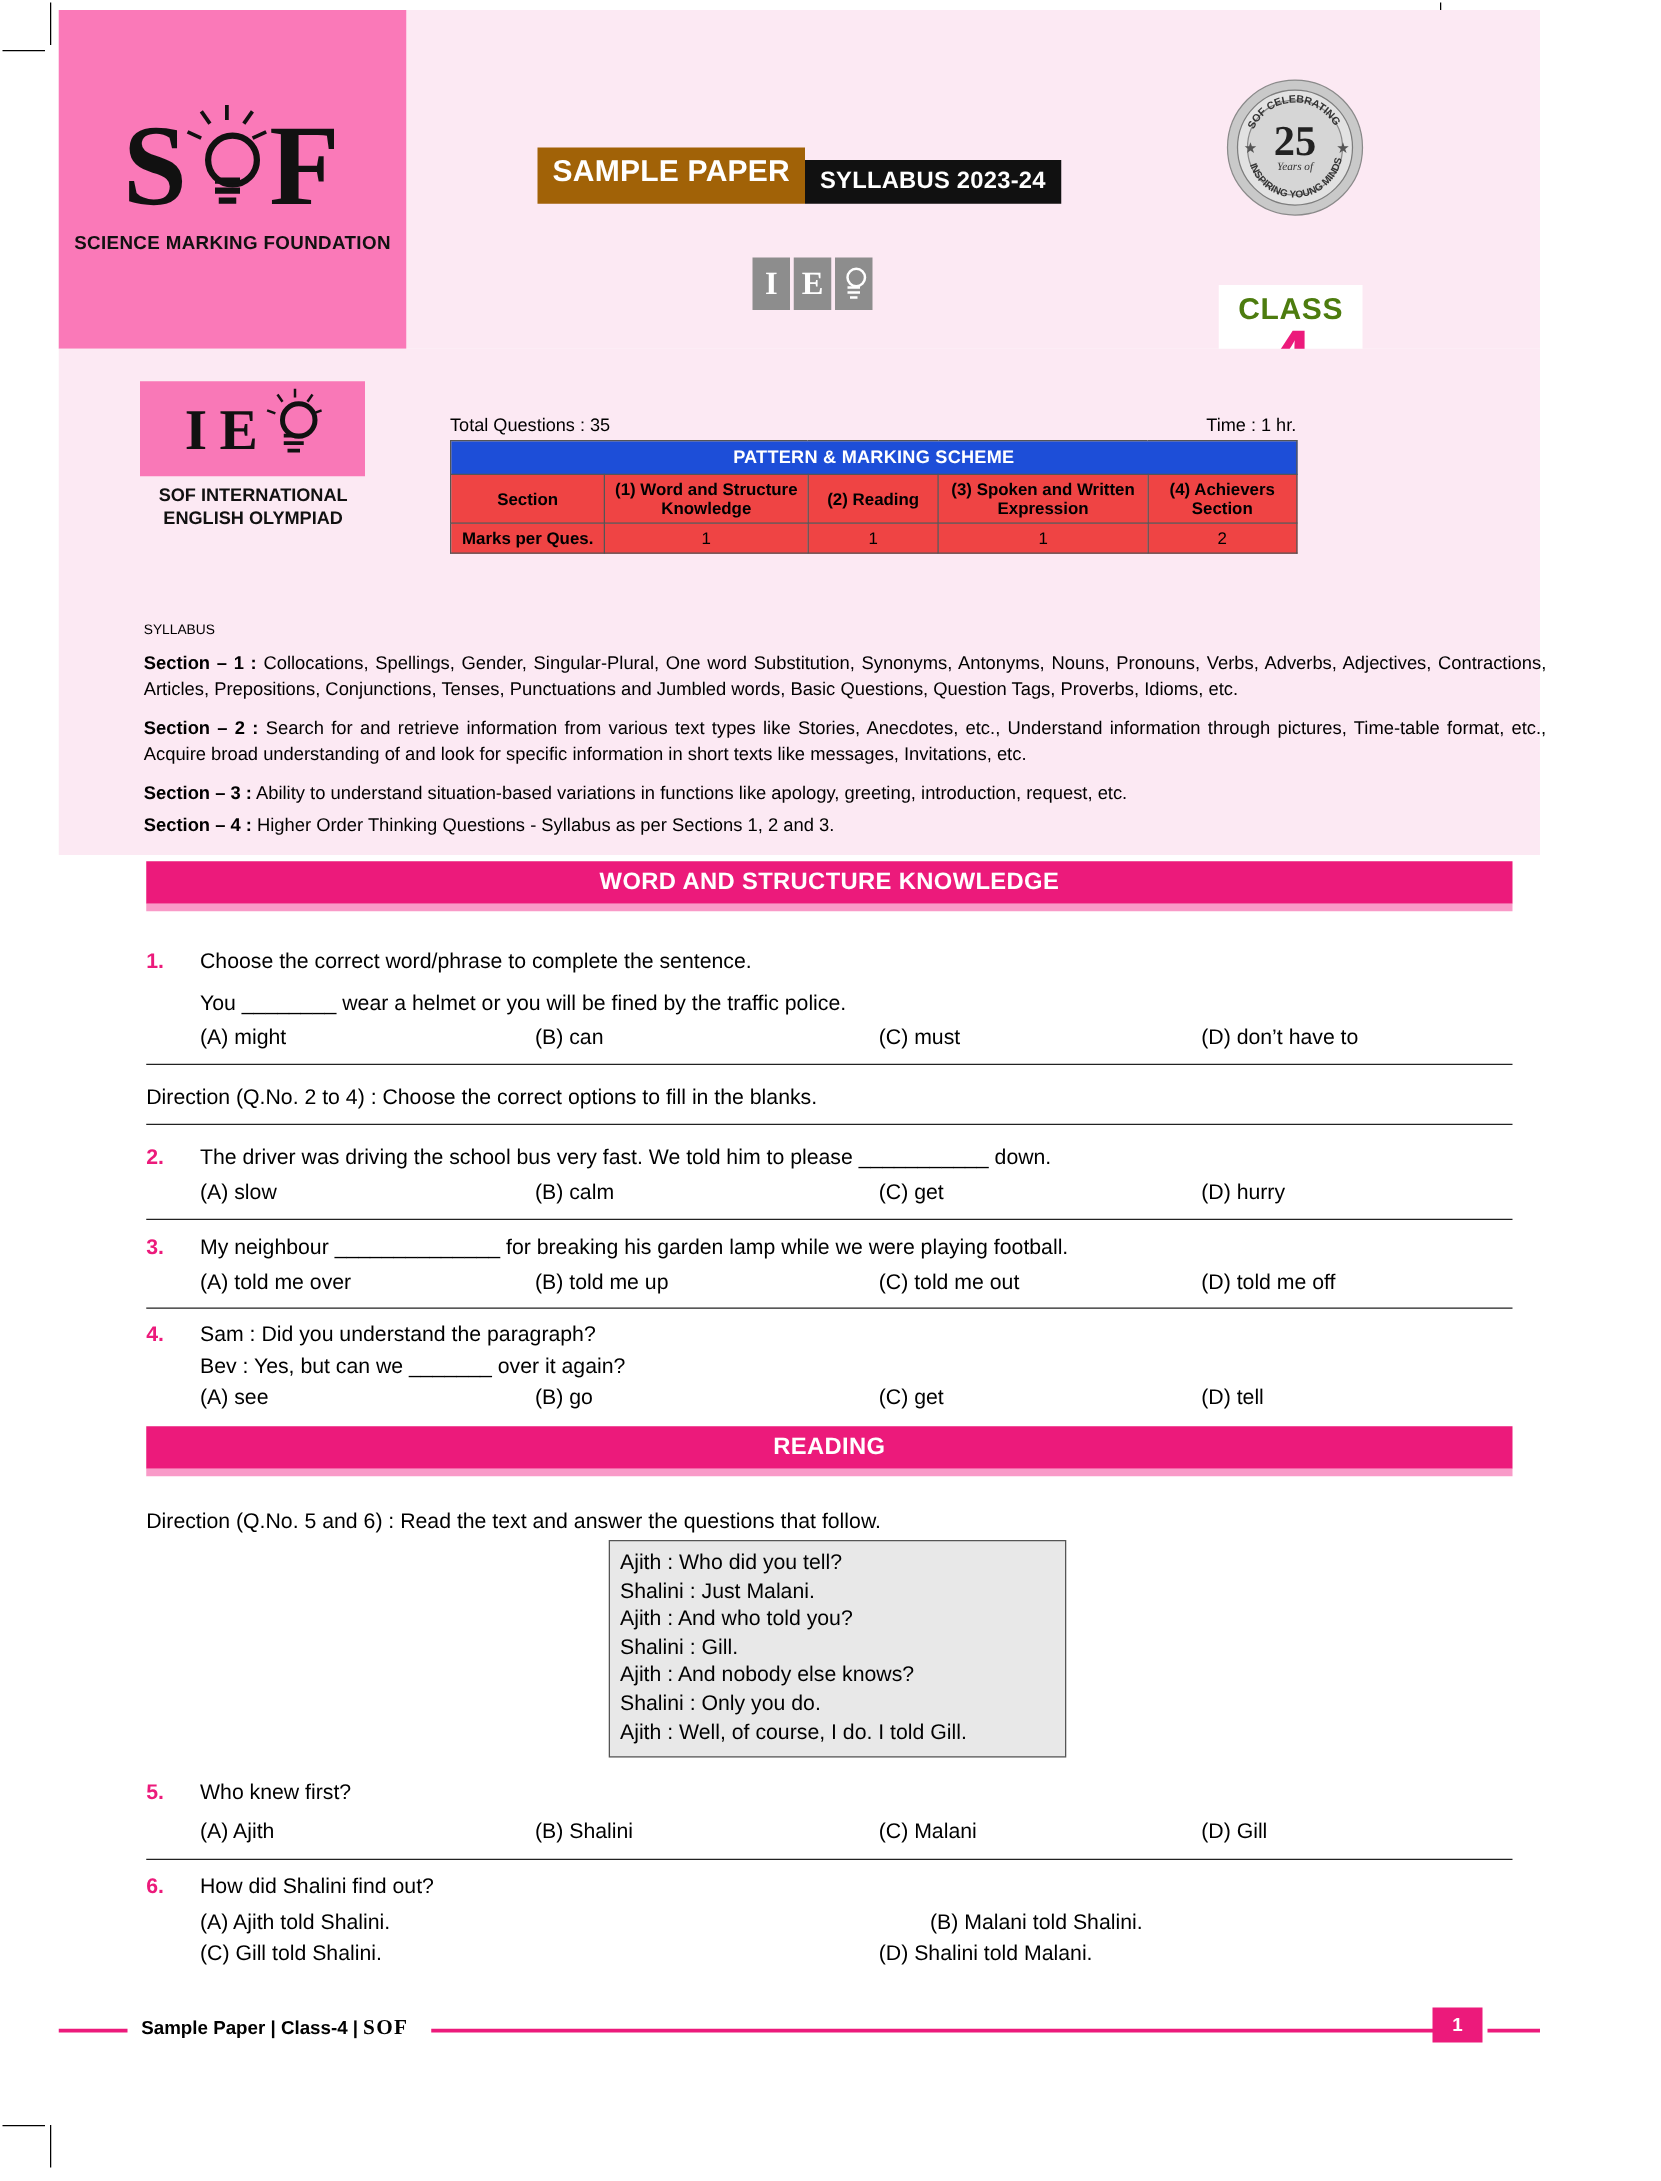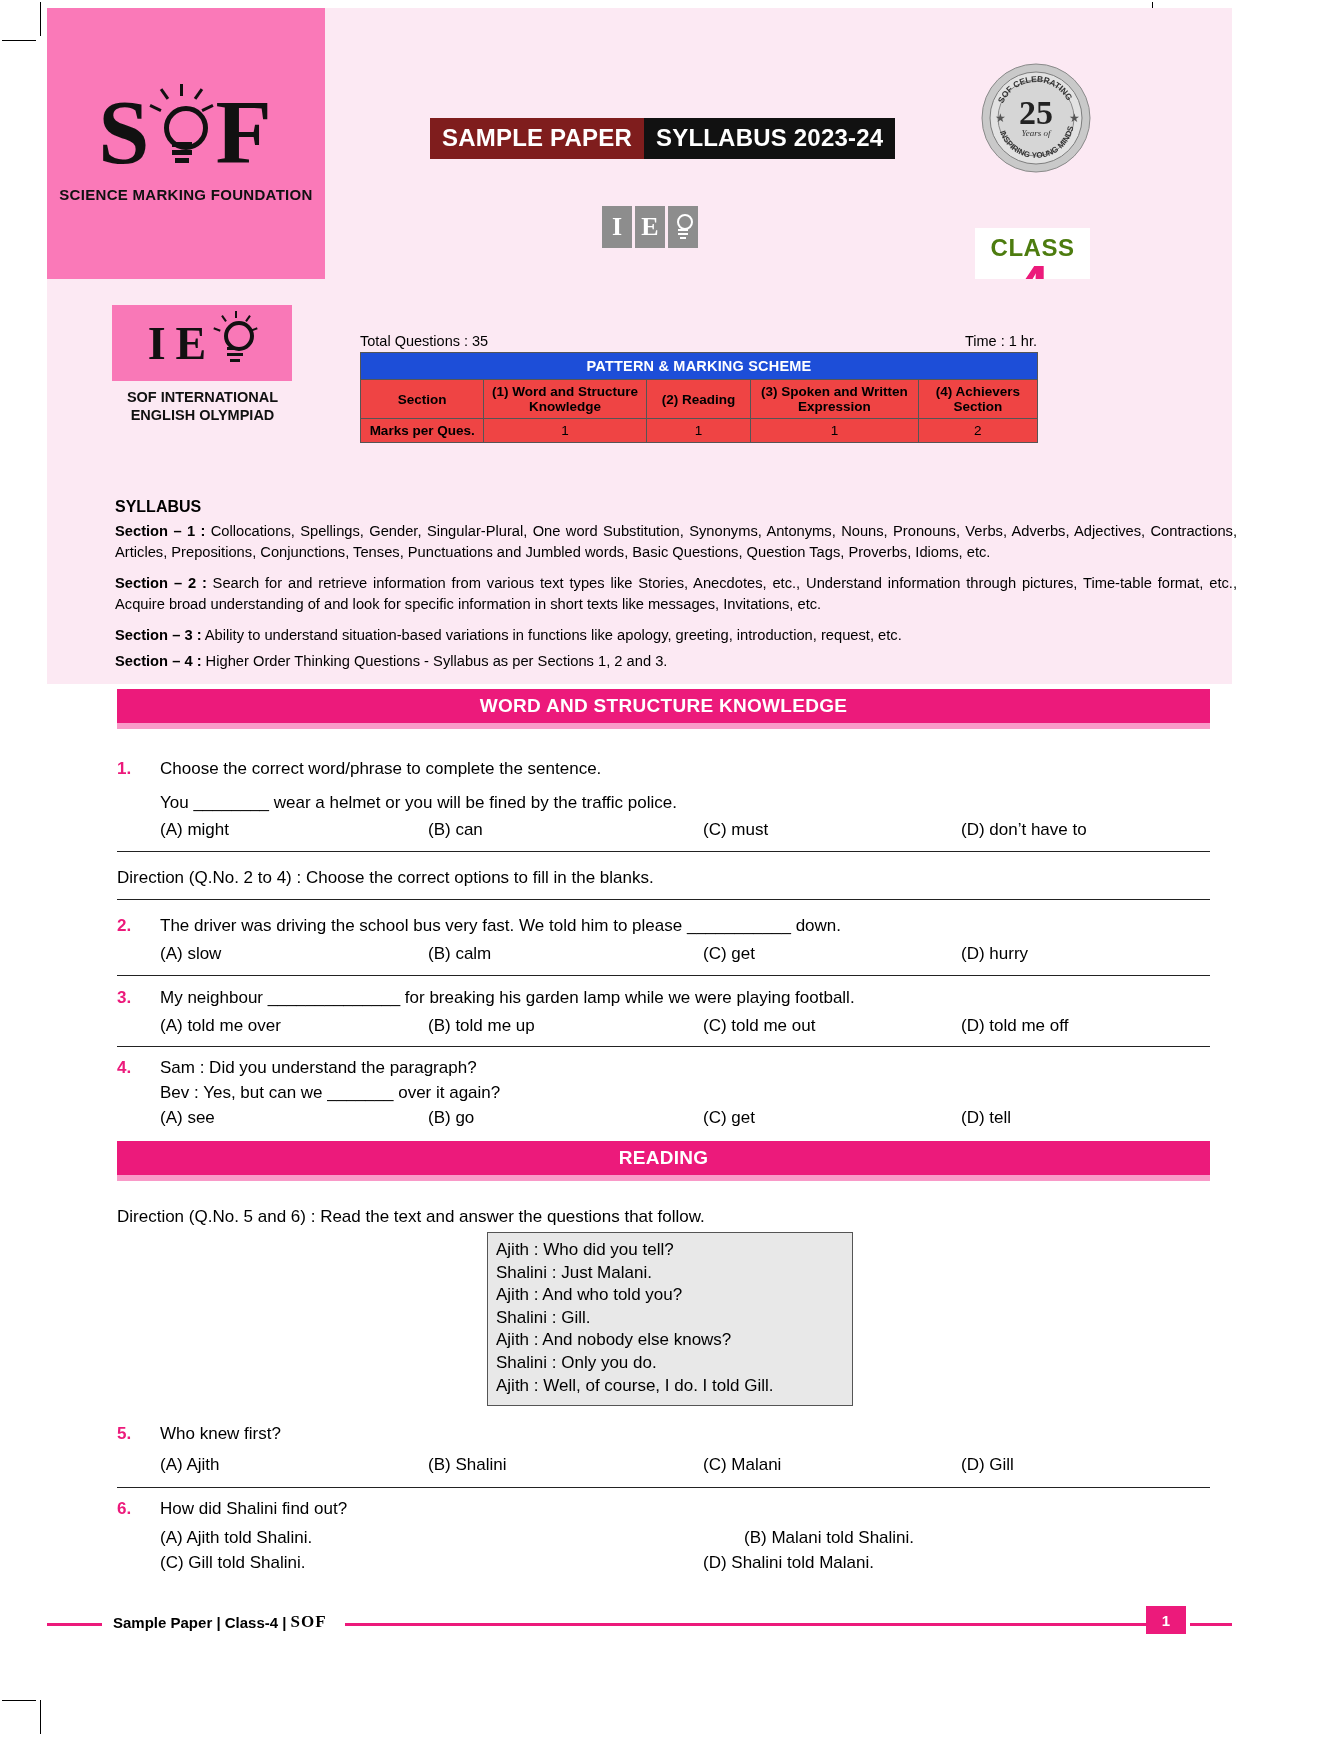--- a/index.html
+++ b/index.html
@@ -54,26 +54,26 @@
     position:absolute; left:22px; top:74px; width:14px; height:5px; background:#111;
   }
   .ray { position:absolute; background:#111; width:3px; height:12px; }
   .sof-caption {
     margin-top:6px; font-size:15px; font-weight:bold; letter-spacing:0.3px; color:#111;
   }
 
   
   .title-wrap { position:absolute; left:430px; top:118px; display:flex; align-items:stretch; }
   .title-pink {
-    background:#7f1d1d; color:#fff; font-weight:bold; font-size:24px;
+    background:#a16207; color:#fff; font-weight:bold; font-size:24px;
     padding:6px 12px 7px 12px; letter-spacing:0.2px;
   }
   .title-black {
-    background:#111; color:#fff; font-weight:bold; font-size:24px;
-    padding:6px 12px 7px 12px; letter-spacing:0.2px;
+    background:#111; color:#fff; font-weight:bold; font-size:19px;
+    padding:6px 12px 7px 12px; letter-spacing:0.2px;margin-top:10px;
   }
 
   
   .ieo-gray { position:absolute; left:602px; top:206px; display:flex; gap:3px; }
   .ieo-gray .cell {
     width:30px; height:42px; background:#8d8d8d; color:#fff;
     font-family:"Liberation Serif", serif; font-size:26px; font-weight:bold;
     display:flex; align-items:center; justify-content:center;
   }
   .ieo-gray .cell.bulb { position:relative; }
@@ -127,21 +127,21 @@
   table.pattern th, table.pattern td {
     border:1px solid #555; text-align:center; padding:4px 3px; background:#ef4444;
   }
   table.pattern tr.head th {
     background:#1d4ed8; color:#fff; font-size:14.5px; padding:5px; letter-spacing:0.2px;
   }
   table.pattern td.rowlabel, table.pattern th.colhead {
     font-weight:bold;
   }
 
-  .syllabus-title { position:absolute; left:115px; top:498px; font-size:16px; font-weight:bold; }
+  .syllabus-title { position:absolute; left:115px; top:498px; font-size:11px; font-weight:normal; }
   .syl-block { position:absolute; left:115px; width:1122px; font-size:14.7px; line-height:1.42; text-align:justify; }
   .syl-block b { font-weight:bold; }
 
   
   .sec-header {
     position:absolute; left:117px; width:1093px; height:34px;
     background:#ec1a7b; color:#fff; font-weight:bold; font-size:19px;
     display:flex; align-items:center; justify-content:center; letter-spacing:0.3px;
   }
   .sec-underline {

